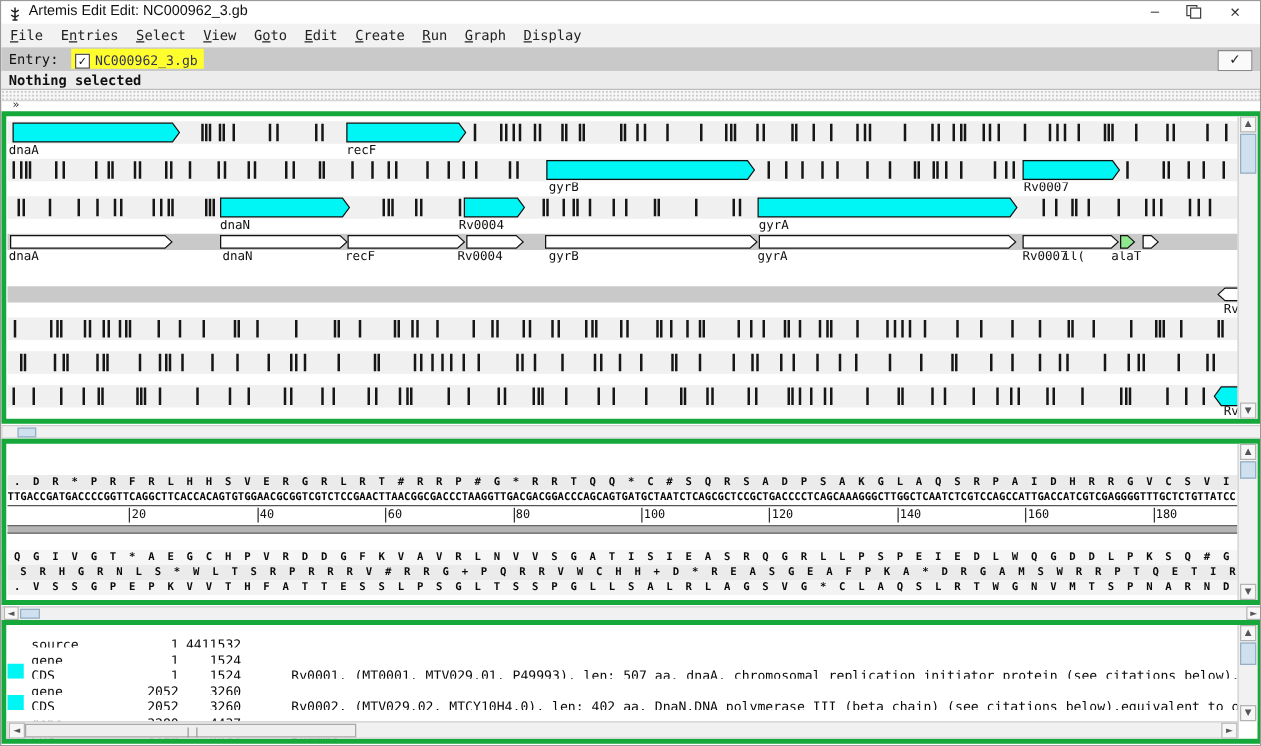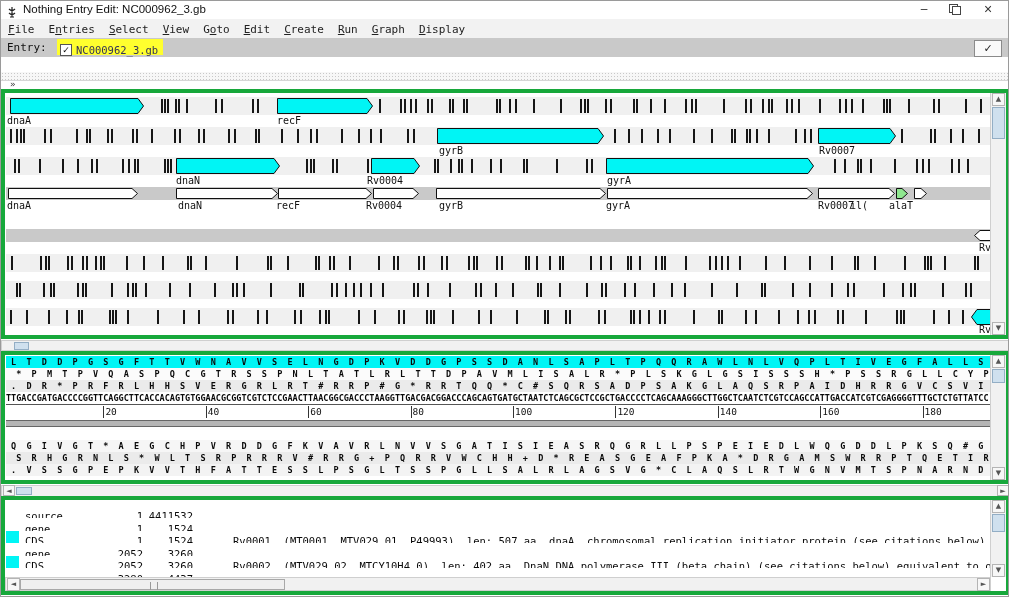--- a/index.html
+++ b/index.html
@@ -62,39 +62,42 @@
 <body>
 
 <div id="win">
 
   <div class="abs" id="titlebar">
     <span class="abs" style="left:5px;top:3px;">
       <svg width="12" height="12">
           <path d="M6 1 v10 M3 3 q3 3 6 0 M3 7 q3 3 6 0 M4 11 h4" stroke="#222" stroke-width="1.2" fill="none"></path>
         </svg>
     </span>
-    <span class="abs" id="title-text">Nothing Entry Edit: NC000962_3.gb</span>
+    <span class="abs" id="title-text">Artemis Edit Edit: NC000962_3.gb</span>
     <div class="abs winbtn" style="left:908px;">–</div>
     <div class="abs winbtn" style="left:940px;">
         <span class="abs restore-box2"></span>
         <span class="abs restore-box"></span>
       </div>
     <div class="abs winbtn" style="left:972px;font-size:14px;">×</div>
   </div>
 
   <div class="abs" id="menubar"><div class="menu-item"><u>F</u>ile</div><div class="menu-item">E<u>n</u>tries</div><div class="menu-item"><u>S</u>elect</div><div class="menu-item"><u>V</u>iew</div><div class="menu-item">G<u>o</u>to</div><div class="menu-item"><u>E</u>dit</div><div class="menu-item"><u>C</u>reate</div><div class="menu-item"><u>R</u>un</div><div class="menu-item"><u>G</u>raph</div><div class="menu-item"><u>D</u>isplay</div></div>
 
   <div class="abs" id="entrybar">
     <span class="abs mono" id="entry-label">Entry:</span>
     <span class="abs" id="entry-tag">
       <span id="entry-chk">✓</span><span id="entry-name">NC000962_3.gb</span>
     </span>
     <div class="abs" id="confirm-btn">✓</div>
   </div>
 
+  <div class="abs" id="statusline">
+    <span class="abs mono" id="status-text">Nothing selected</span>
+  </div>
   <div class="abs" id="dotstrip"></div>
   <div class="abs mono" id="expander">»</div>
 
   <div class="abs panel" id="overview">
       <div class="band" style="top: 4px; height: 18px;">
         <div class="tick" style="left: 155px; width: 2px;"></div>
         <div class="tick" style="left: 158px; width: 2px;"></div>
         <div class="tick" style="left: 161px; width: 2px;"></div>
         <div class="tick" style="left: 169px; width: 2px;"></div>
         <div class="tick" style="left: 172px; width: 2px;"></div>
@@ -557,22 +560,20 @@
         <div class="sbthumb" style="left: 1px; top: 14px; width: 13px; height: 32px;"></div>
         <div class="sbbtn" style="left: 1px; top: 229px;">▼</div>
       </div>
     </div>
 
   <div class="abs sbh" id="ovhscroll" style="left:0;top:339px;width:1009px;height:11px;">
     <div class="sbthumb" style="left:12px;top:1px;width:15px;height:8px;"></div>
   </div>
 
   <div class="abs panel" id="seqpanel">
-      <div class="seqrow pre" style="top: 1px; background: rgb(0, 245, 245);"> L  T  D  D  P  G  S  G  F  T  T  V  W  N  A  V  V  S  E  L  N  G  D  P  K  V  D  D  G  P  S  S  D  A  N  L  S  A  P  L  T  P  Q  Q  R  A  W  L  N  L  V  Q  P  L  T  I  V  E  G  F  A  L  L  S</div>
-      <div class="seqrow pre" style="top: 13px; background: rgb(251, 251, 251);">  *  P  M  T  P  V  Q  A  S  P  Q  C  G  T  R  S  S  P  N  L  T  A  T  L  R  L  T  T  D  P  A  V  M  L  I  S  A  L  R  *  P  L  S  K  G  L  G  S  I  S  S  S  H  *  P  S  S  R  G  L  L  C  Y  P</div>
       <div class="seqrow pre" style="top: 25px; background: rgb(235, 235, 235);"> .  D  R  *  P  R  F  R  L  H  H  S  V  E  R  G  R  L  R  T  #  R  R  P  #  G  *  R  R  T  Q  Q  *  C  #  S  Q  R  S  A  D  P  S  A  K  G  L  A  Q  S  R  P  A  I  D  H  R  R  G  V  C  S  V  I  E</div>
       <div class="seqrow pre" style="top: 37px; background: rgb(255, 255, 255); border-bottom: 1px solid rgb(85, 85, 85);">TTGACCGATGACCCCGGTTCAGGCTTCACCACAGTGTGGAACGCGGTCGTCTCCGAACTTAACGGCGACCCTAAGGTTGACGACGGACCCAGCAGTGATGCTAATCTCAGCGCTCCGCTGACCCCTCAGCAAAGGGCTTGGCTCAATCTCGTCCAGCCATTGACCATCGTCGAGGGGTTTGCTCTGTTATCC</div>
       <div class="seqruler" style="top: 51px;">
         <div class="stick" style="left: 97.4px;">20</div>
         <div class="stick" style="left: 199.8px;">40</div>
         <div class="stick" style="left: 302.2px;">60</div>
         <div class="stick" style="left: 404.6px;">80</div>
         <div class="stick" style="left: 507px;">100</div>
         <div class="stick" style="left: 609.4px;">120</div>
         <div class="stick" style="left: 711.8px;">140</div>

